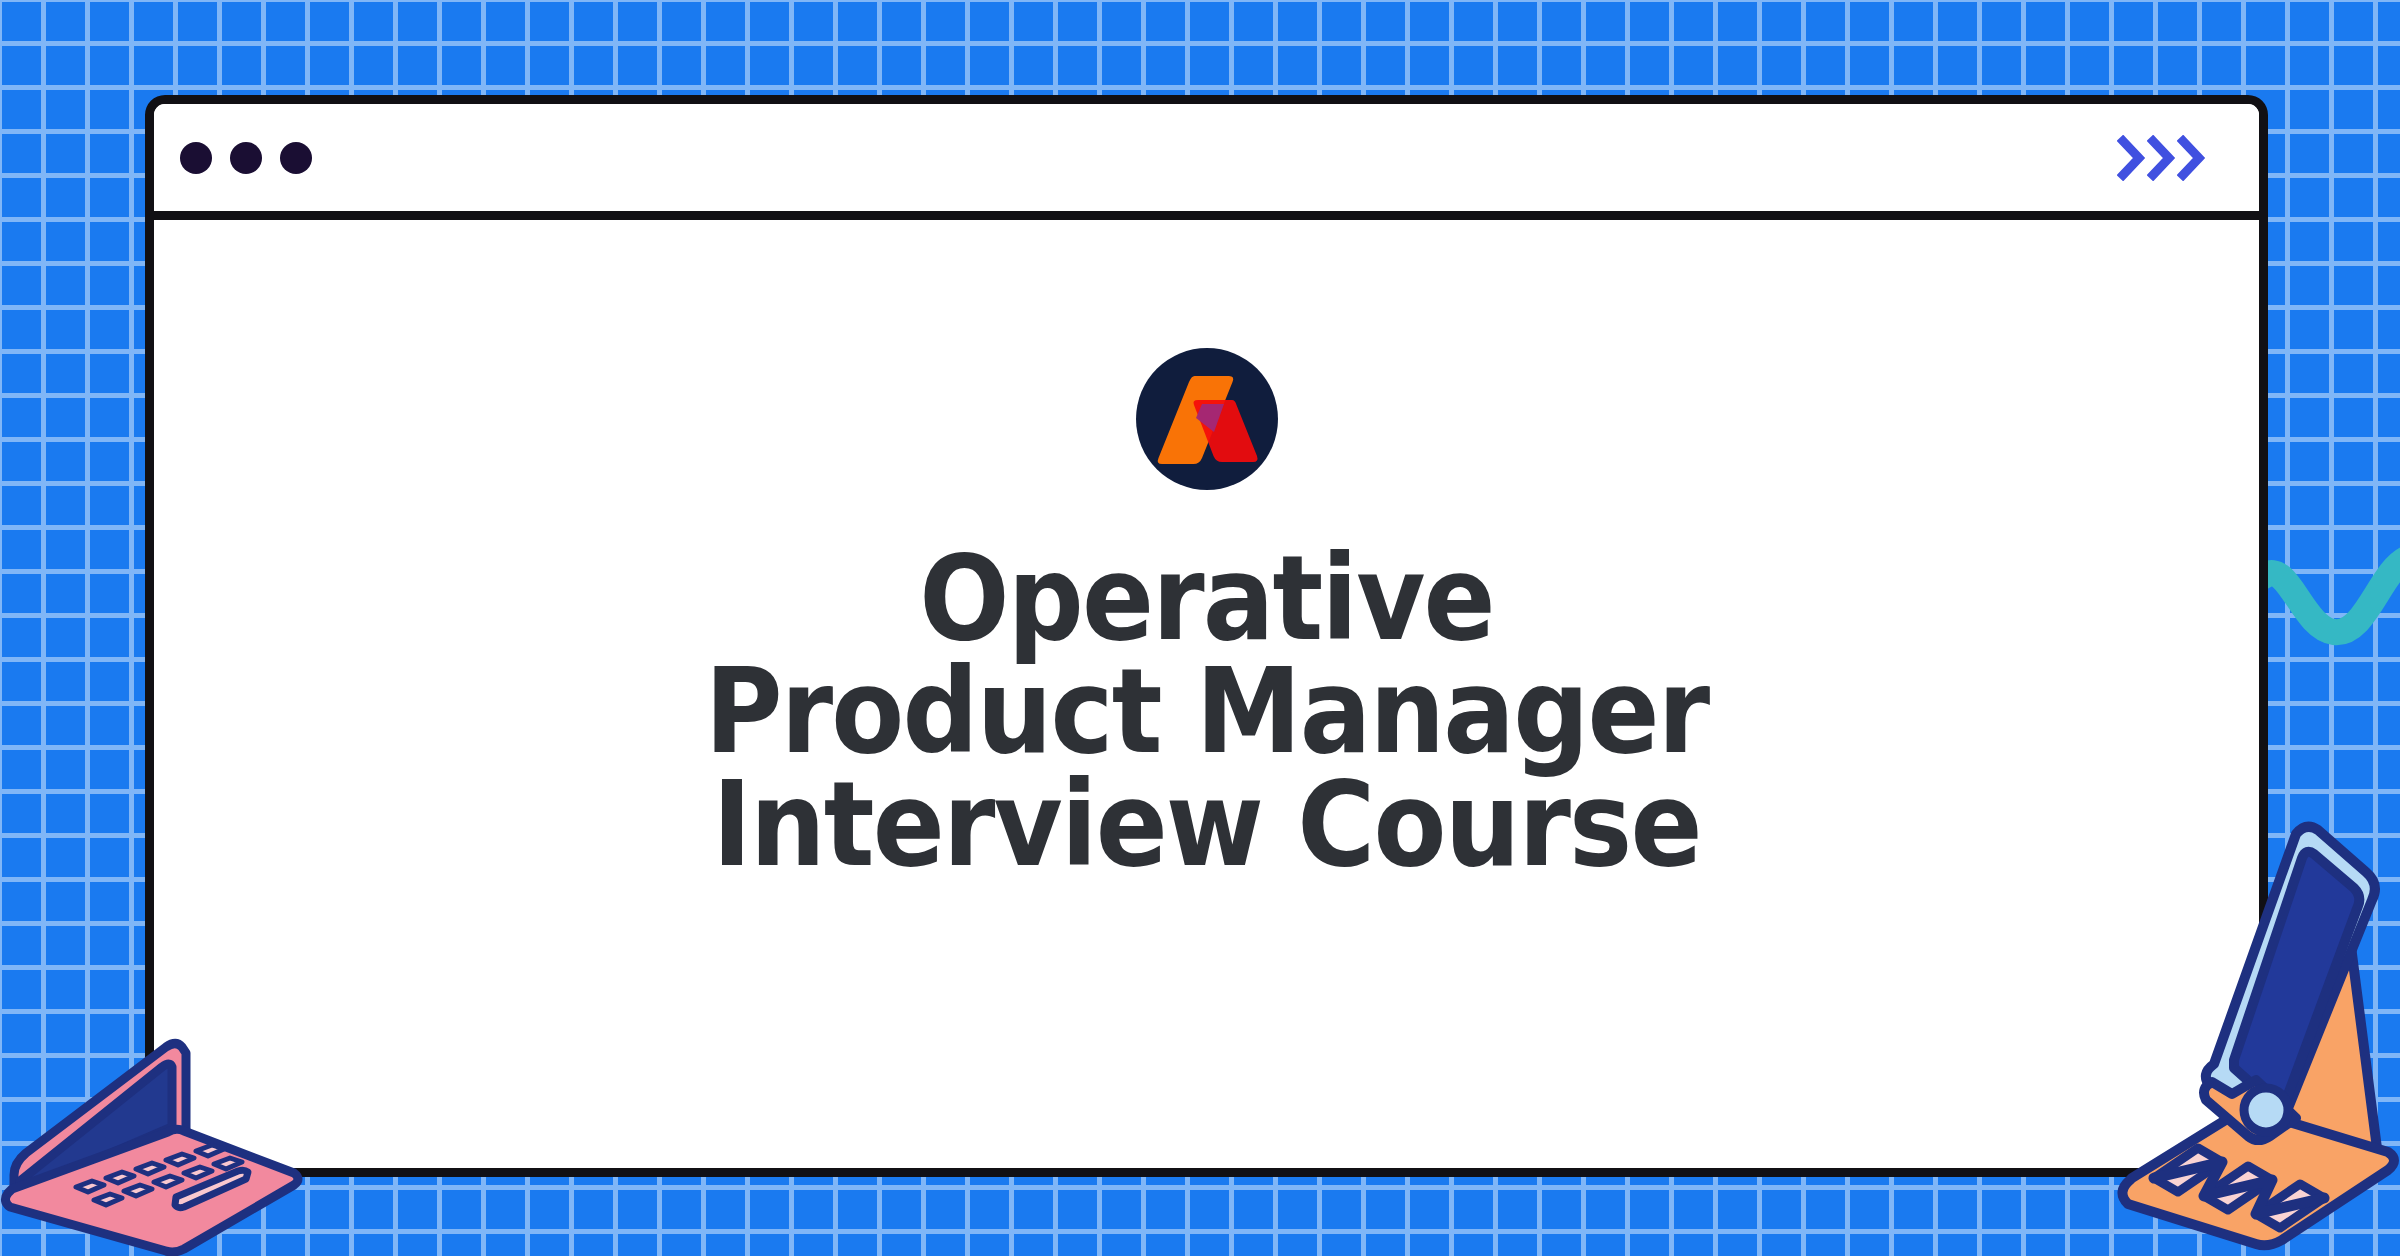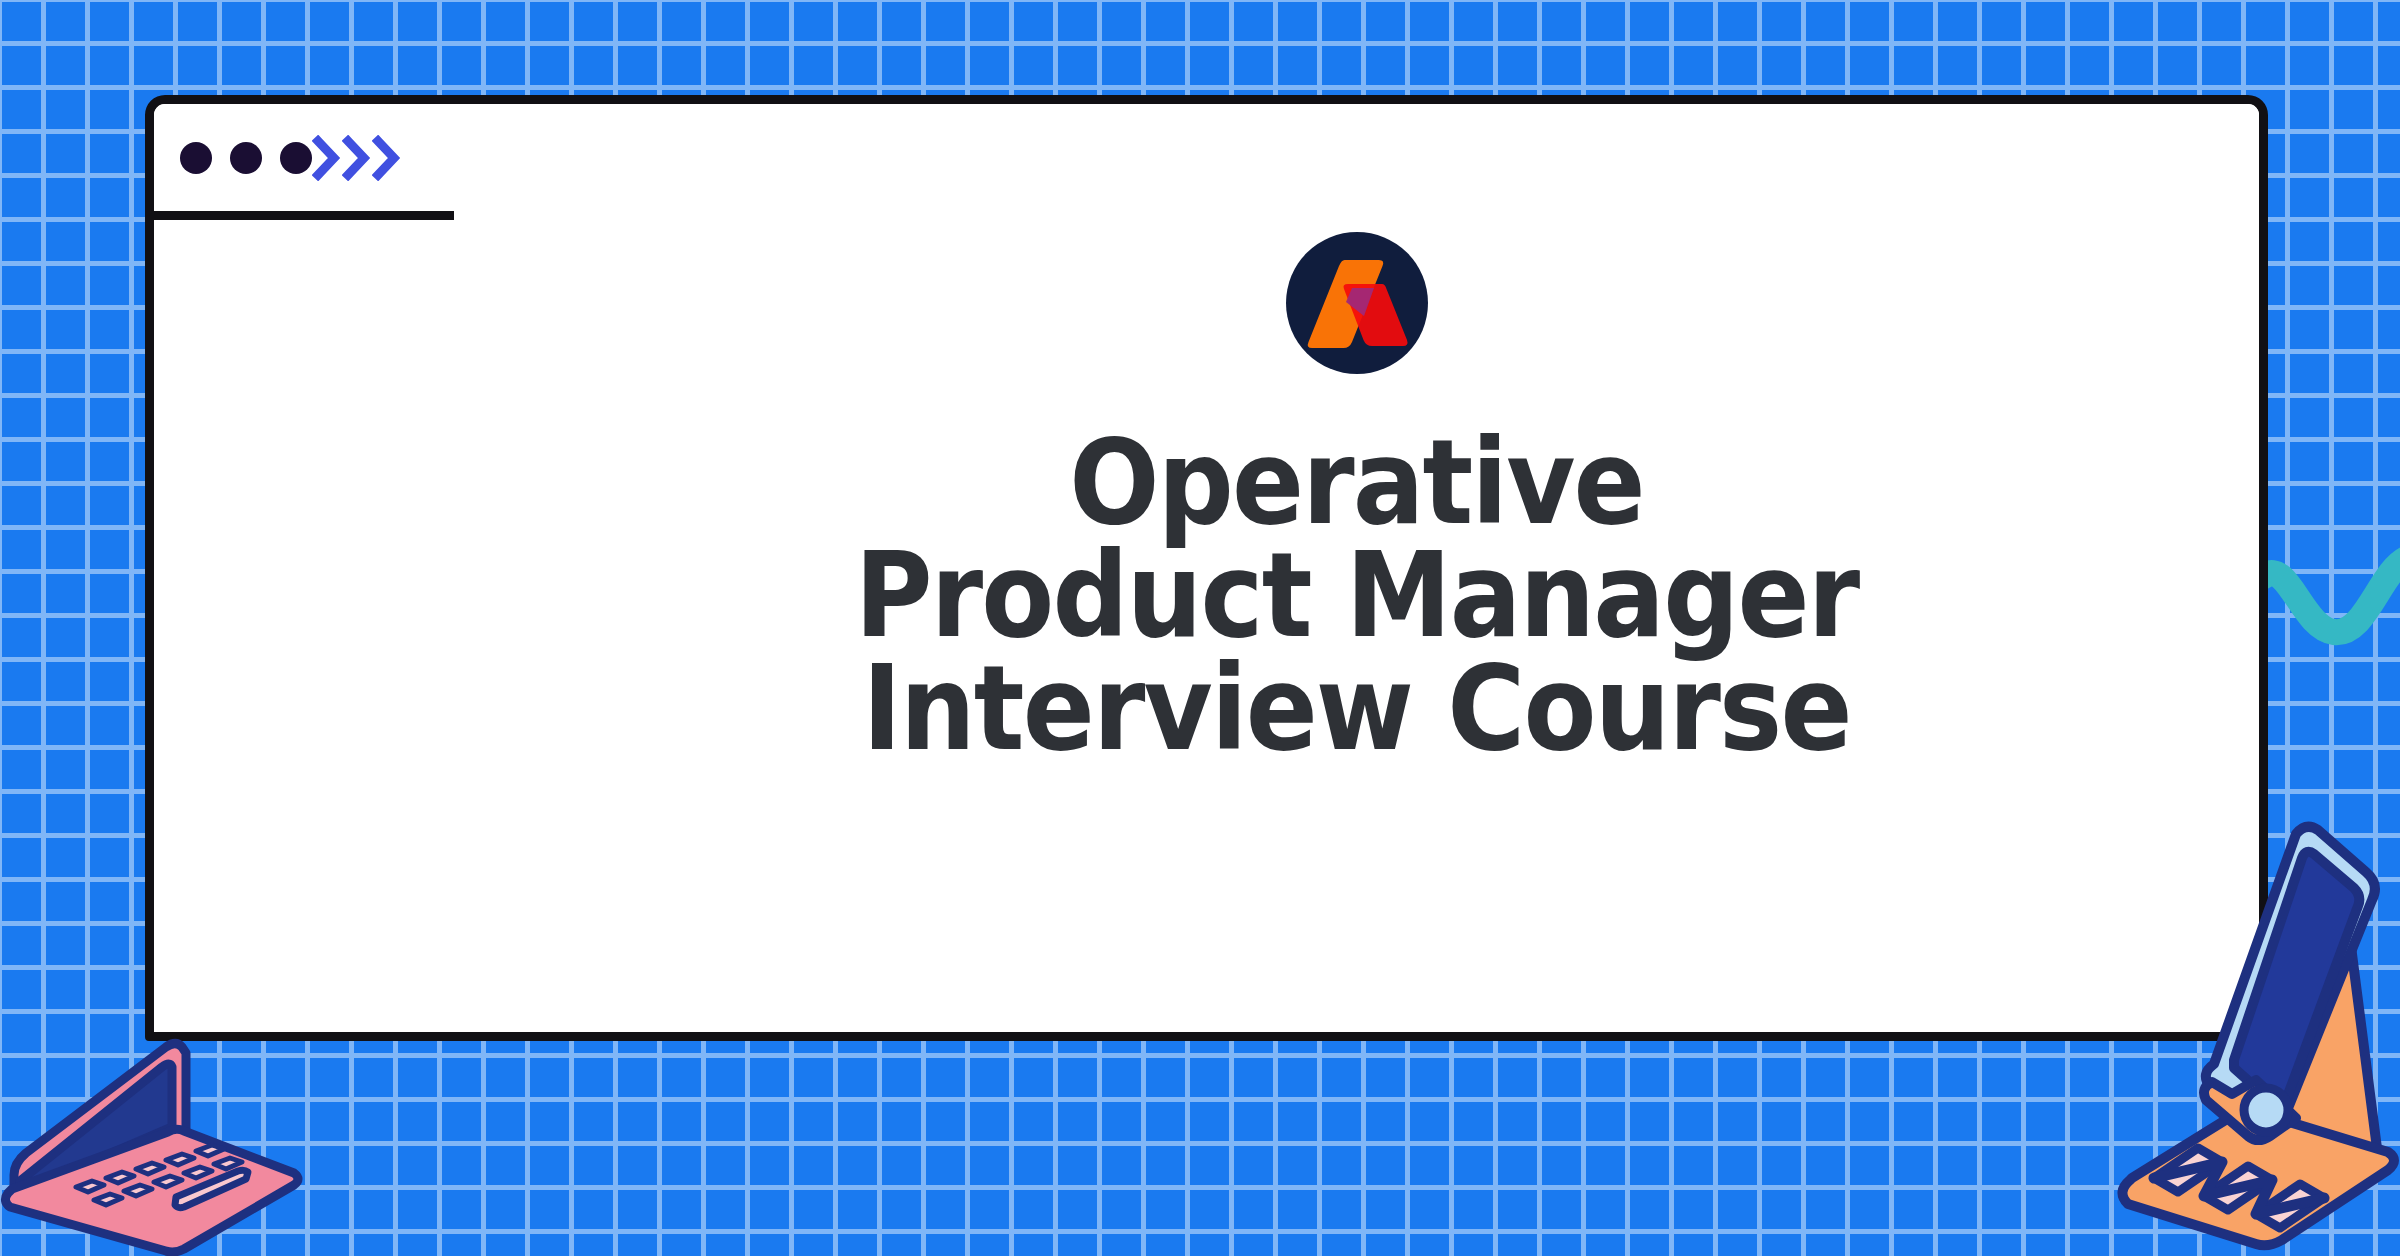--- a/index.html
+++ b/index.html
@@ -26,27 +26,27 @@
     position:absolute;
     left:2262px; top:528px;
     width:150px; height:150px;
     pointer-events:none;
   }
 
   
   .window{
     position:absolute;
     left:145px; top:95px;
-    width:2123px; height:946px;
+    width:2123px; height:1082px;
     background:#ffffff;
     border:9px solid #111014;
     border-radius:20px 20px 4px 4px;
     overflow:hidden;
     display:flex;
-    flex-direction:row;
+    flex-direction:column;
   }
 
   .titlebar{
     position:relative;
     height:116px;
     flex:0 0 116px;
     background:#ffffff;
     border-bottom:9px solid #111014;
     display:flex;
     align-items:center;

